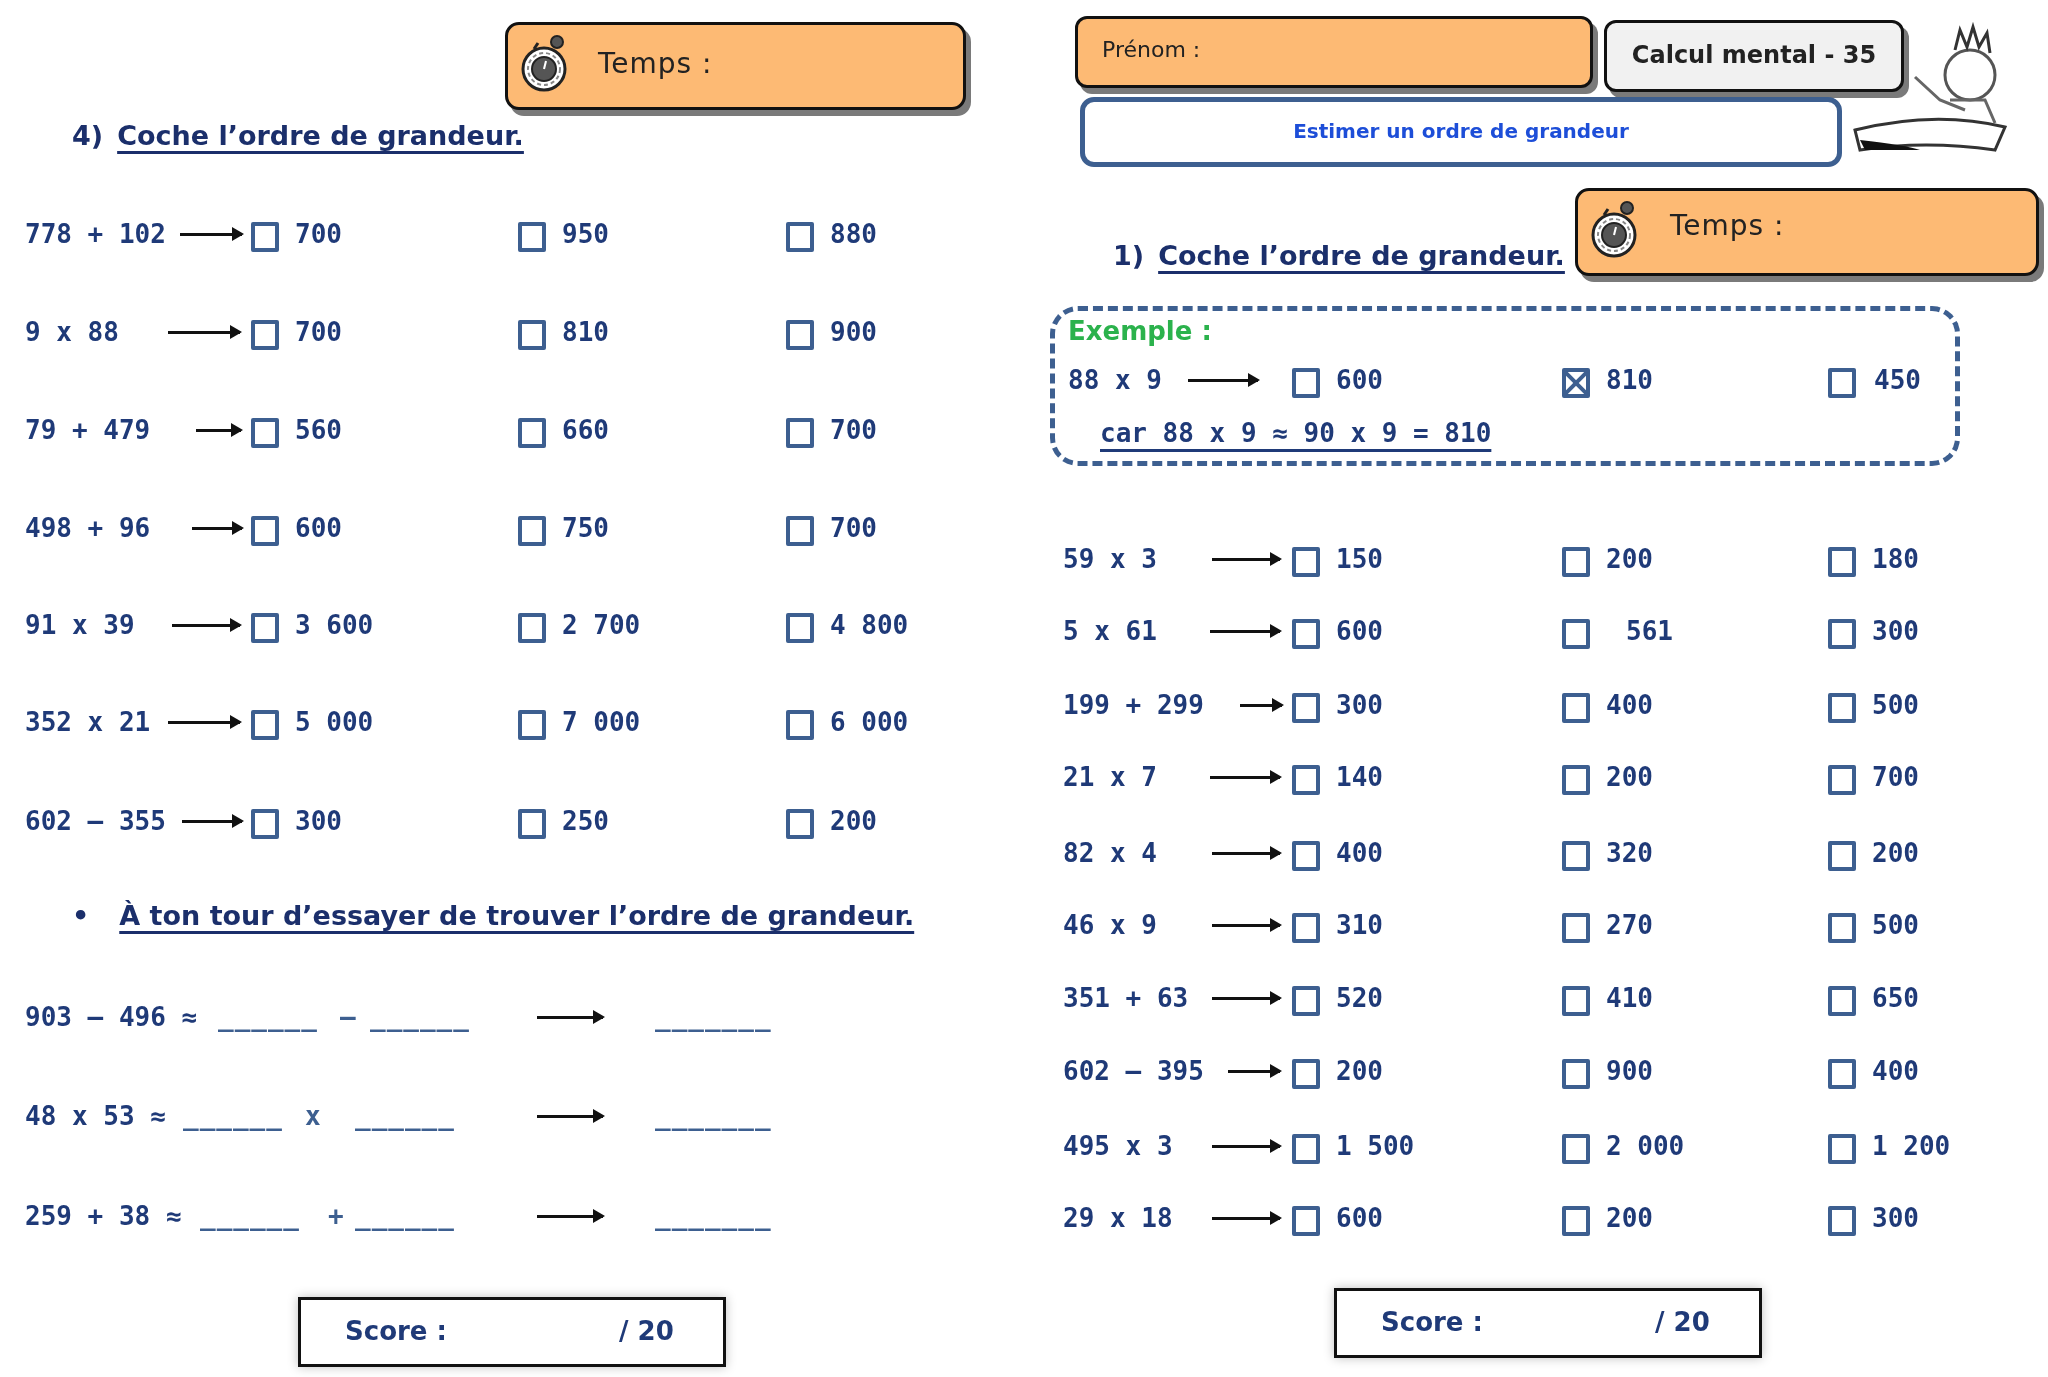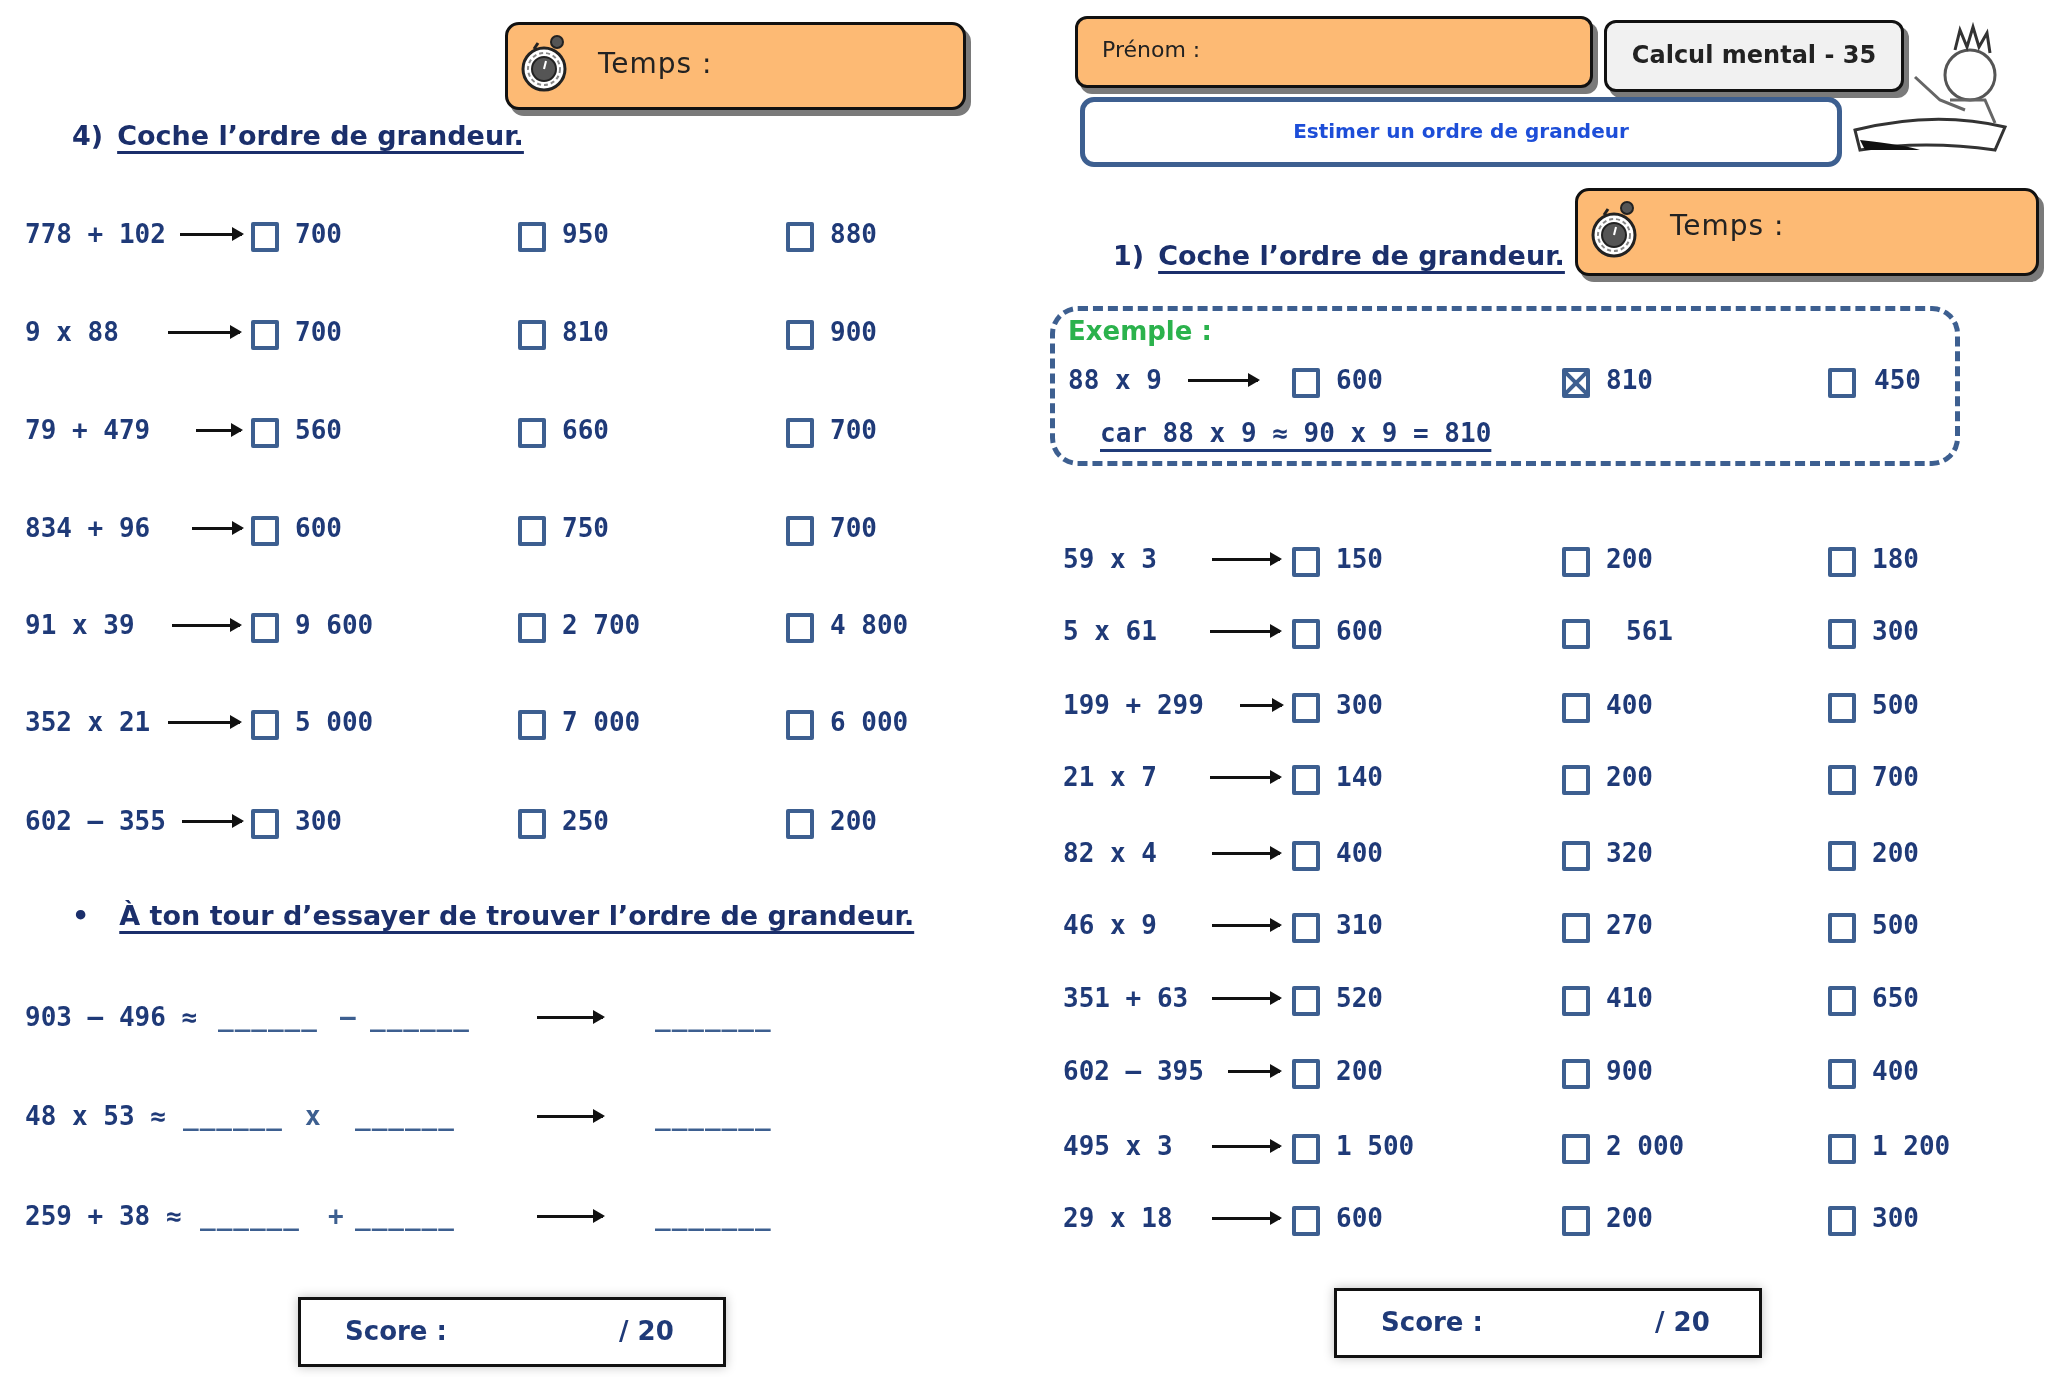--- a/index.html
+++ b/index.html
@@ -78,34 +78,34 @@
       <span class="expr" style="left:25px;">79 + 479</span>
       <span class="arrow" style="left:196px;width:45px;"></span>
       <span class="cb" style="left:251px;"></span>
       <span class="val" style="left:295px;">560</span>
       <span class="cb" style="left:518px;"></span>
       <span class="val" style="left:562px;">660</span>
       <span class="cb" style="left:786px;"></span>
       <span class="val" style="left:830px;">700</span>
     </div>
     <div class="row" style="left: 0px; top: 508px; width: 2048px;">
-      <span class="expr" style="left:25px;">834 + 96</span>
+      <span class="expr" style="left:25px;">498 + 96</span>
       <span class="arrow" style="left:192px;width:50px;"></span>
       <span class="cb" style="left:251px;"></span>
       <span class="val" style="left:295px;">600</span>
       <span class="cb" style="left:518px;"></span>
       <span class="val" style="left:562px;">750</span>
       <span class="cb" style="left:786px;"></span>
       <span class="val" style="left:830px;">700</span>
     </div>
     <div class="row" style="left: 0px; top: 605px; width: 2048px;">
       <span class="expr" style="left:25px;">91 x 39</span>
       <span class="arrow" style="left:172px;width:68px;"></span>
       <span class="cb" style="left:251px;"></span>
-      <span class="val" style="left:295px;">9 600</span>
+      <span class="val" style="left:295px;">3 600</span>
       <span class="cb" style="left:518px;"></span>
       <span class="val" style="left:562px;">2 700</span>
       <span class="cb" style="left:786px;"></span>
       <span class="val" style="left:830px;">4 800</span>
     </div>
     <div class="row" style="left: 0px; top: 702px; width: 2048px;">
       <span class="expr" style="left:25px;">352 x 21</span>
       <span class="arrow" style="left:168px;width:72px;"></span>
       <span class="cb" style="left:251px;"></span>
       <span class="val" style="left:295px;">5 000</span>

